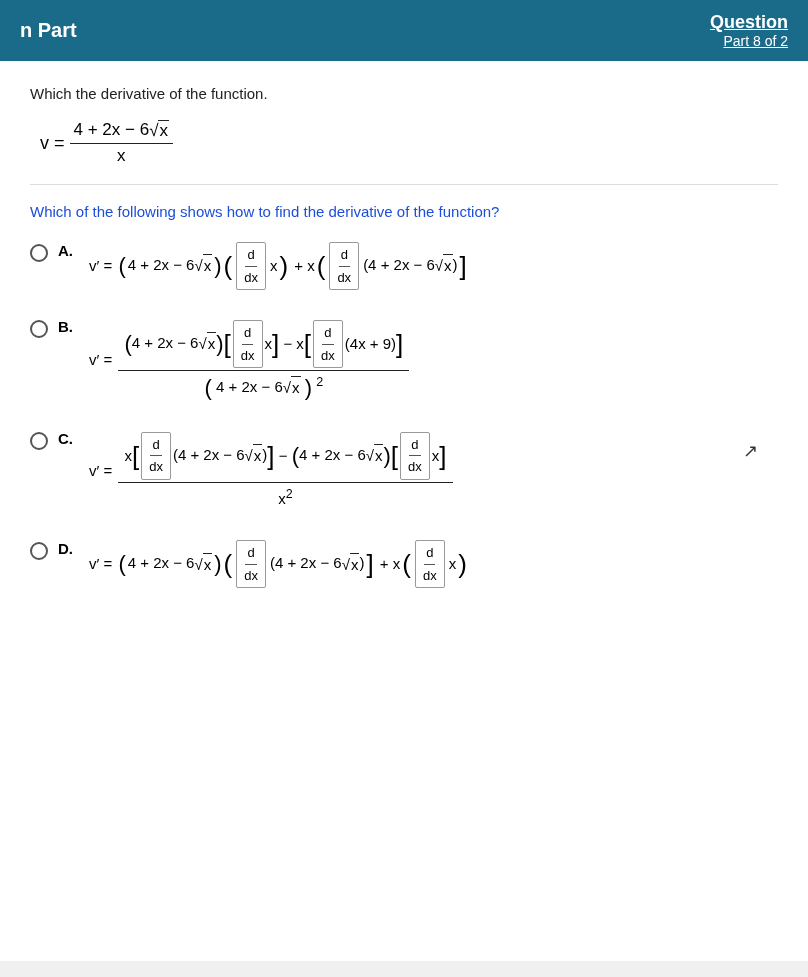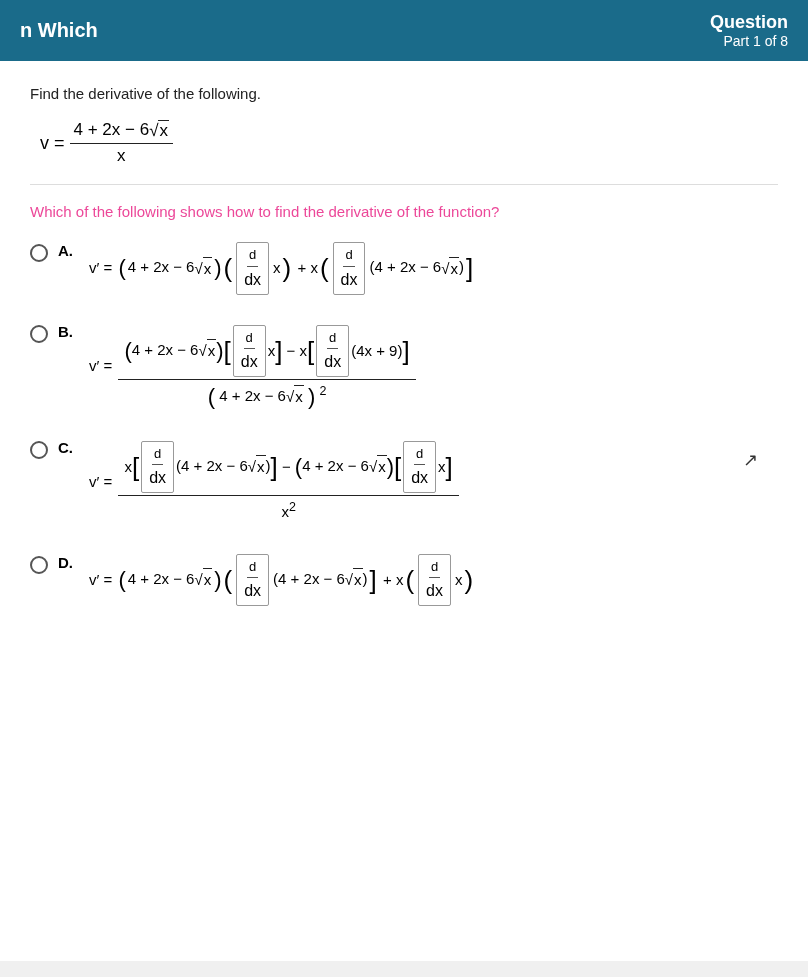--- a/index.html
+++ b/index.html
@@ -16,20 +16,21 @@
       justify-content: space-between;
       align-items: center;
       padding: 12px 20px;
     }
     .header-left {
       font-size: 20px;
       font-weight: bold;
     }
     .header-right {
       text-align: right;
+      text-decoration: underline;
     }
     .header-right .question-label {
       font-size: 18px;
       font-weight: bold;
     }
     .header-right .part-label {
       font-size: 14px;
     }
     .main-content {
       background: white;
@@ -68,21 +69,21 @@
       font-size: 17px;
     }
     .divider {
       border: none;
       border-top: 1.5px solid #ddd;
       margin: 18px 0;
     }
     .question-text {
       font-size: 15px;
       margin-bottom: 22px;
-      color: #ec4899;
+      color: #1d4ed8;
     }
     .options {
       display: flex;
       flex-direction: column;
       gap: 28px;
     }
     .option {
       display: flex;
       align-items: flex-start;
       gap: 10px;
@@ -122,21 +123,21 @@
       padding: 2px 5px;
       margin: 0 2px;
     }
     .d-over-dx .top {
       border-bottom: 1px solid #555;
       padding: 0 2px 1px;
       font-size: 13px;
     }
     .d-over-dx .bot {
       padding: 1px 2px 0;
-      font-size: 16px;
+      font-size: 13px;
     }
     
     .big-fraction {
       display: inline-flex;
       flex-direction: column;
       align-items: center;
       vertical-align: middle;
     }
     .big-fraction .num {
       border-bottom: 1.5px solid #222;
@@ -164,30 +165,30 @@
       flex-wrap: nowrap;
     }
     .option-c-container {
       position: relative;
     }
   </style>
 </head>
 <body>
 
 <div class="header">
-  <div class="header-left">n Which</div>
+  <div class="header-left">n Part</div>
   <div class="header-right">
     <div class="question-label">Question</div>
-    <div class="part-label">Part 1 of 8</div>
+    <div class="part-label">Part 8 of 2</div>
   </div>
 </div>
 
 <div class="main-content">
 
-  <div class="instruction">Find the derivative of the following.</div>
+  <div class="instruction">Which the derivative of the function.</div>
 
   <div class="formula-box">
     <div class="formula-display">
       <span>v =&nbsp;</span>
       <span class="fraction">
         <span class="numerator">4 + 2x − 6<span style="display:inline-flex;align-items:flex-end;vertical-align:middle;">√<span style="border-top:1.5px solid #222;padding:0 1px;">x</span></span></span>
         <span class="denominator">x</span>
       </span>
     </div>
   </div>

